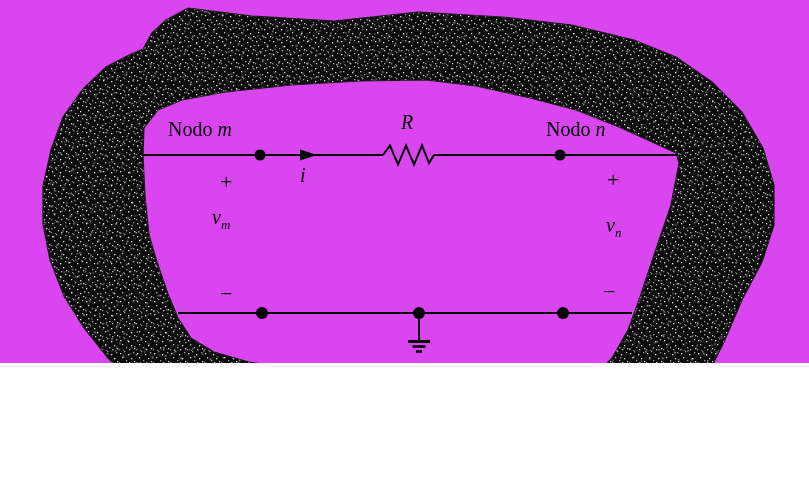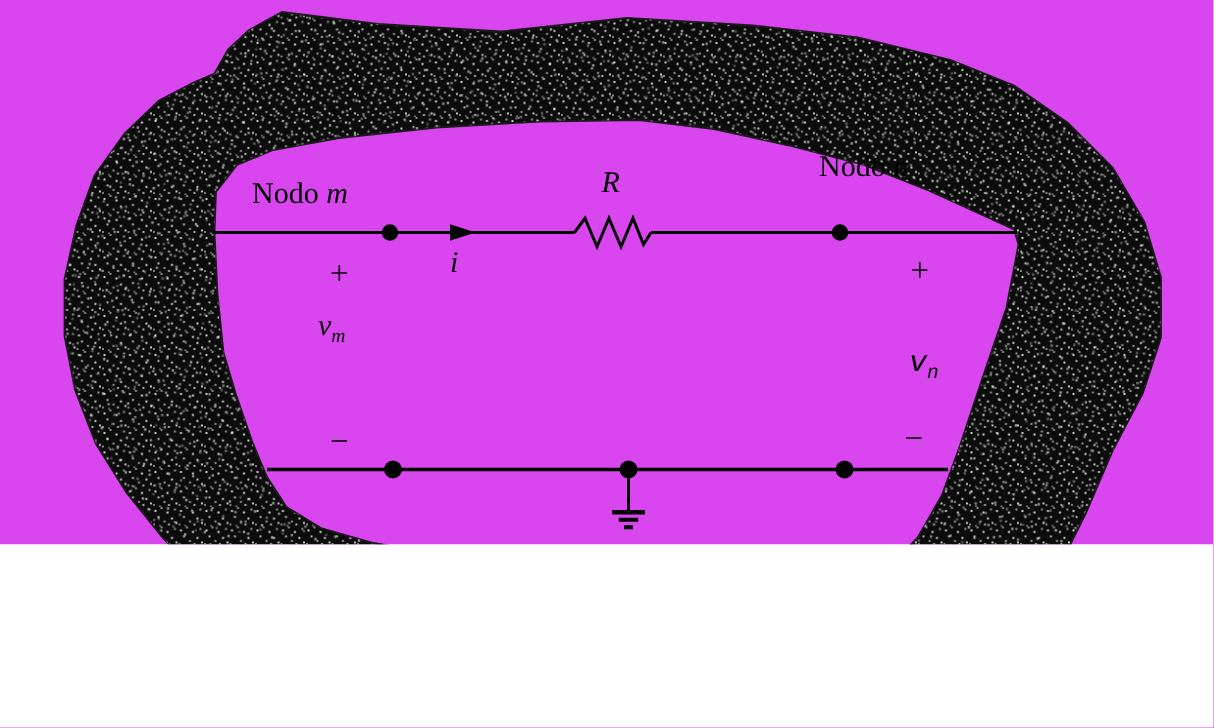--- a/index.html
+++ b/index.html
@@ -80,35 +80,35 @@
       <line x1="416" y1="351.5" x2="422" y2="351.5" stroke-width="2.6"></line>
     </g>
   </svg>
 
   <div class="lbl" style="left:168px; top:119px;">
     <span>Nodo</span>&nbsp;<span class="ital">m</span>
   </div>
 
   <div class="lbl ital" style="left:401px; top:112px;">R</div>
 
-  <div class="lbl" style="left:546px; top:101px;">
+  <div class="lbl" style="left:546px; top:119px;">
     <span>Nodo</span>&nbsp;<span class="ital">n</span>
   </div>
 
   <div class="lbl ital" style="left:300px; top:165px;">i</div>
 
   <div class="lbl sign" style="left:220px; top:171px;">+</div>
 
   <div class="lbl" style="left:212px; top:207px;">
     <span class="ital">v</span><span class="sub">m</span>
   </div>
 
   <div class="lbl sign" style="left:220px; top:283px;">−</div>
 
   <div class="lbl sign" style="left:607px; top:169px;">+</div>
 
-  <div class="lbl" style="left:606px; top:233px;font-family:Liberation Mono, monospace;">
+  <div class="lbl" style="left:606px; top:215px;">
     <span class="ital">v</span><span class="sub">n</span>
   </div>
 
   <div class="lbl sign" style="left:603px; top:281px;">−</div>
 
 </div>
 
 </body></html>

